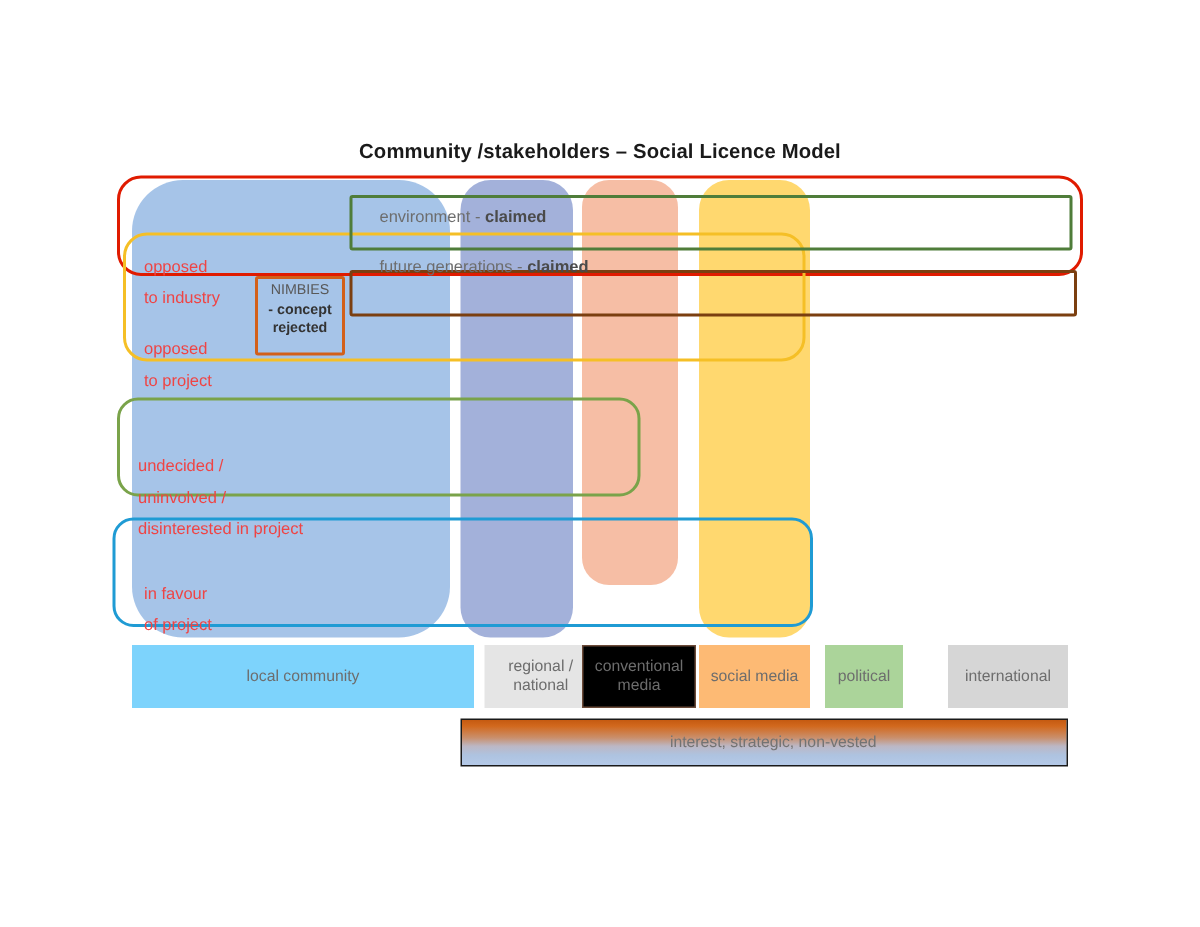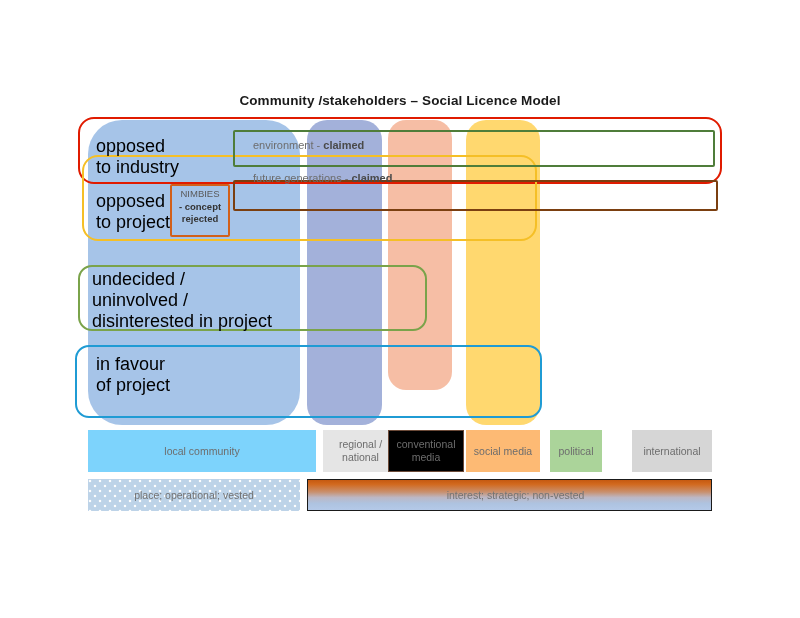--- a/index.html
+++ b/index.html
@@ -50,24 +50,25 @@
   .obox.green  {left:233px; top:130px; width:482px; height:37px;  border-width:2.0px; border-color:#4f7d3a; border-radius:2px;}
   .obox.brown  {left:233px; top:180px; width:485px; height:31px;  border-width:2.0px; border-color:#7b3f10; border-radius:2px;}
   .obox.orange {left:170px; top:184px; width:60px;  height:53px;  border-width:2.6px; border-color:#d2601a; border-radius:2px;}
   .obox.olive  {left:78px;  top:265px; width:349px; height:66px;  border-width:2.0px; border-color:#7aa34a; border-radius:14px;}
   .obox.teal   {left:75px;  top:345px; width:467px; height:73px;  border-width:2.2px; border-color:#1f9bd4; border-radius:14px;}
 
   
   .rowlabel{
     position:absolute;
     z-index:30;
-    font-size:18px;
+    font-size:11px;
     line-height:21px;
-    color:#000000;
+    color:#ef4444;
     white-space:pre-line;
+    margin-top:32px;
   }
   .rowlabel.l-industry {left:96px;  top:136px;}
   .rowlabel.l-project  {left:96px;  top:191px;}
   .rowlabel.l-undec    {left:92px;  top:269px;}
   .rowlabel.l-favour   {left:96px;  top:354px;}
 
   
   .boxtext{
     position:absolute;
     z-index:30;
@@ -177,17 +178,16 @@
     <div class="lcell c-reg">regional /
 national</div>
     <div class="lcell c-conv">conventional
 media</div>
     <div class="lcell c-soc">social media</div>
     <div class="lcell c-pol">political</div>
     <div class="lcell c-intl">international</div>
   </div>
 
   <div class="axisrow">
-    <div class="abar a-place">place; operational; vested</div>
     <div class="abar a-interest">interest; strategic; non-vested</div>
   </div>
 
 </div>
 
 </body></html>

